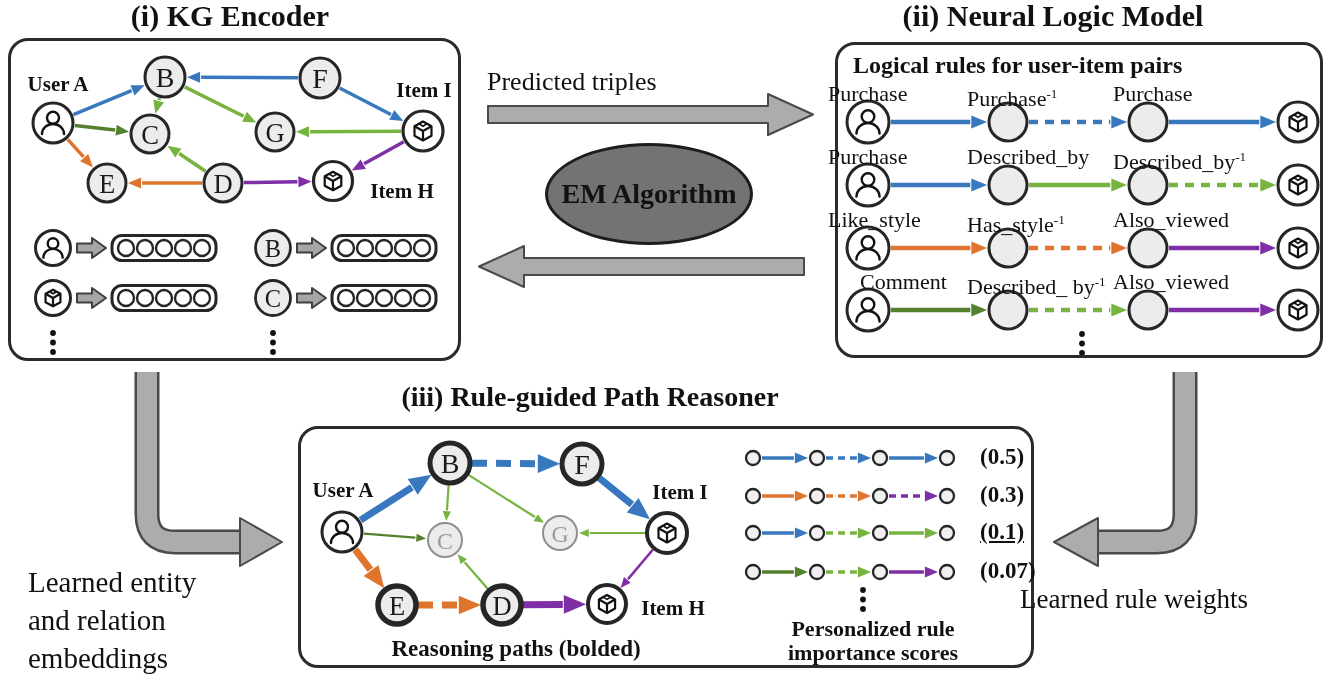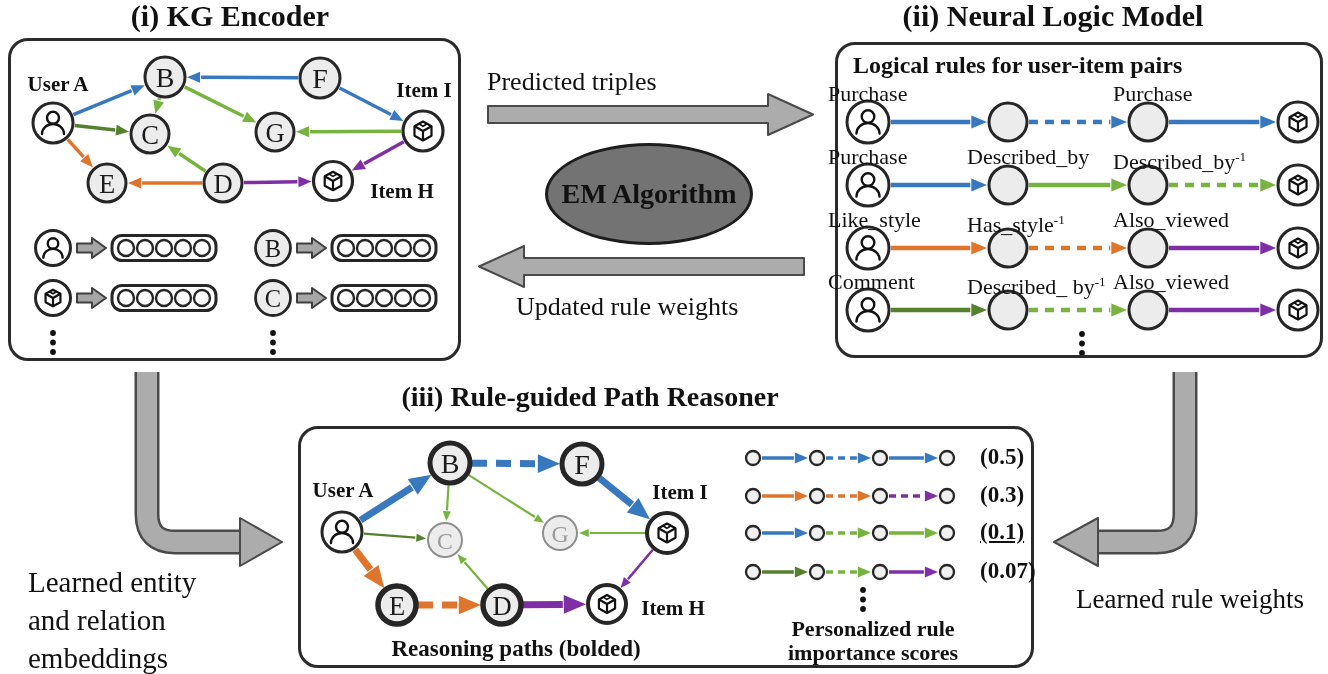--- a/index.html
+++ b/index.html
@@ -384,47 +384,47 @@
   <div class="panel" style="left:8px;top:38px;width:453px;height:323px;"></div>
   <div class="panel" style="left:835px;top:42px;width:488px;height:316px;"></div>
   <div class="panel" style="left:298px;top:426px;width:736px;height:242px;"></div>
 
   <div class="ttl t30" style="left:30px;top:0px;width:400px;">(i) KG Encoder</div>
   <div class="ttl t30" style="left:853px;top:0px;width:400px;">(ii) Neural Logic Model</div>
   <div class="ttl t28" style="left:390px;top:382px;width:400px;">(iii) Rule-guided Path Reasoner</div>
 
   <div class="midlbl" style="left:487px;top:68px;width:300px;">Predicted triples</div>
   <div class="em">EM Algorithm</div>
-  <div class="midlbl" style="left:516px;top:293px;width:300px;">Updated rule weights</div>
 
   <div class="flowtxt" style="left:28px;top:563px;">
     <div>Learned entity</div>
     <div>and relation</div>
     <div>embeddings</div>
   </div>
-  <div class="flowtxt2" style="left:1060px;top:584px;width:260px;">Learned rule weights</div>
+  <div class="flowtxt2" style="left:1004px;top:584px;width:260px;">Learned rule weights</div>
 
   <div class="hdr" style="left:853px;top:52px;">Logical rules for user-item pairs</div>
 
   <div class="cap" style="left:753px;top:617px;width:240px;font-size:22px;line-height:24px;">Personalized rule</div>
   <div class="cap" style="left:366px;top:636px;width:300px;font-size:23px;line-height:25px;">Reasoning paths (bolded)</div>
   <div class="cap" style="left:753px;top:641px;width:240px;font-size:22px;line-height:24px;">importance scores</div>
 
 <div class="glabel" style="left: -52px; top: 72px; width: 220px;">User A</div>
     <div class="glabel" style="left: 314px; top: 78px; width: 220px;">Item I</div>
     <div class="glabel" style="left: 292px; top: 179px; width: 220px;">Item H</div>
     <div class="rlabel" style="left: 828px; top: 82px; width: 220px;">Purchase</div>
+    <div class="rlabel" style="left: 967px; top: 82px; width: 220px;">Purchase<sup>-1</sup></div>
     <div class="rlabel" style="left: 1113px; top: 82px; width: 220px;">Purchase</div>
     <div class="rlabel" style="left: 828px; top: 145px; width: 220px;">Purchase</div>
     <div class="rlabel" style="left: 967px; top: 145px; width: 220px;">Described_by</div>
     <div class="rlabel" style="left: 1113px; top: 145px; width: 220px;">Described_by<sup>-1</sup></div>
     <div class="rlabel" style="left: 828px; top: 208px; width: 220px;">Like_style</div>
     <div class="rlabel" style="left: 967px; top: 208px; width: 220px;">Has_style<sup>-1</sup></div>
     <div class="rlabel" style="left: 1113px; top: 208px; width: 220px;">Also_viewed</div>
-    <div class="rlabel" style="left: 828px; top: 270px; width: 220px;">Comment</div>
+    <div class="rlabel" style="left: 860px; top: 270px; width: 220px;">Comment</div>
     <div class="rlabel" style="left: 967px; top: 270px; width: 220px;">Described_ by<sup>-1</sup></div>
     <div class="rlabel" style="left: 1113px; top: 270px; width: 220px;">Also_viewed</div>
     <div class="glabel" style="left: 233px; top: 478px; width: 220px;">User A</div>
     <div class="glabel" style="left: 570px; top: 480px; width: 220px;">Item I</div>
     <div class="glabel" style="left: 563px; top: 596px; width: 220px;">Item H</div>
     <div class="score" style="left: 980px; top: 444px;">(0.5)</div>
     <div class="score" style="left: 980px; top: 482px;">(0.3)</div>
     <div class="score" style="left: 980px; top: 519px; text-decoration: underline;">(0.1)</div>
     <div class="score" style="left: 980px; top: 558px;">(0.07)</div>
   </div>

